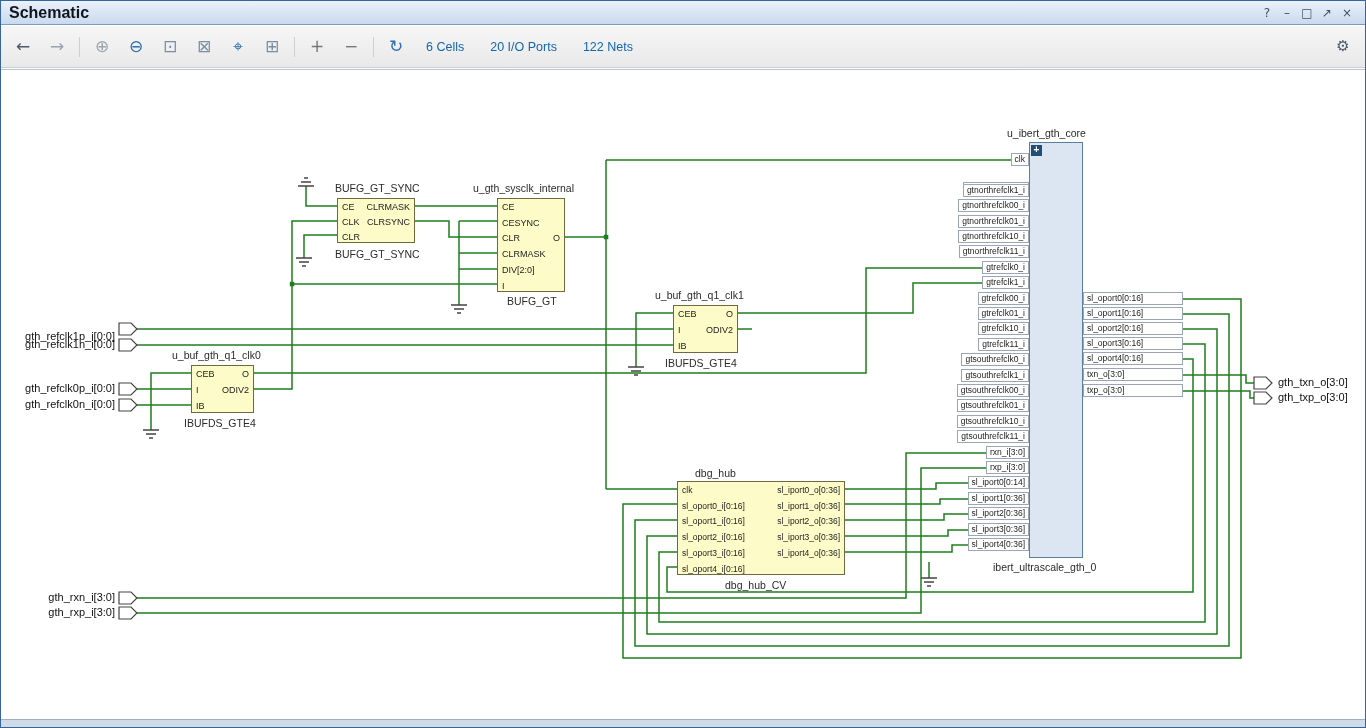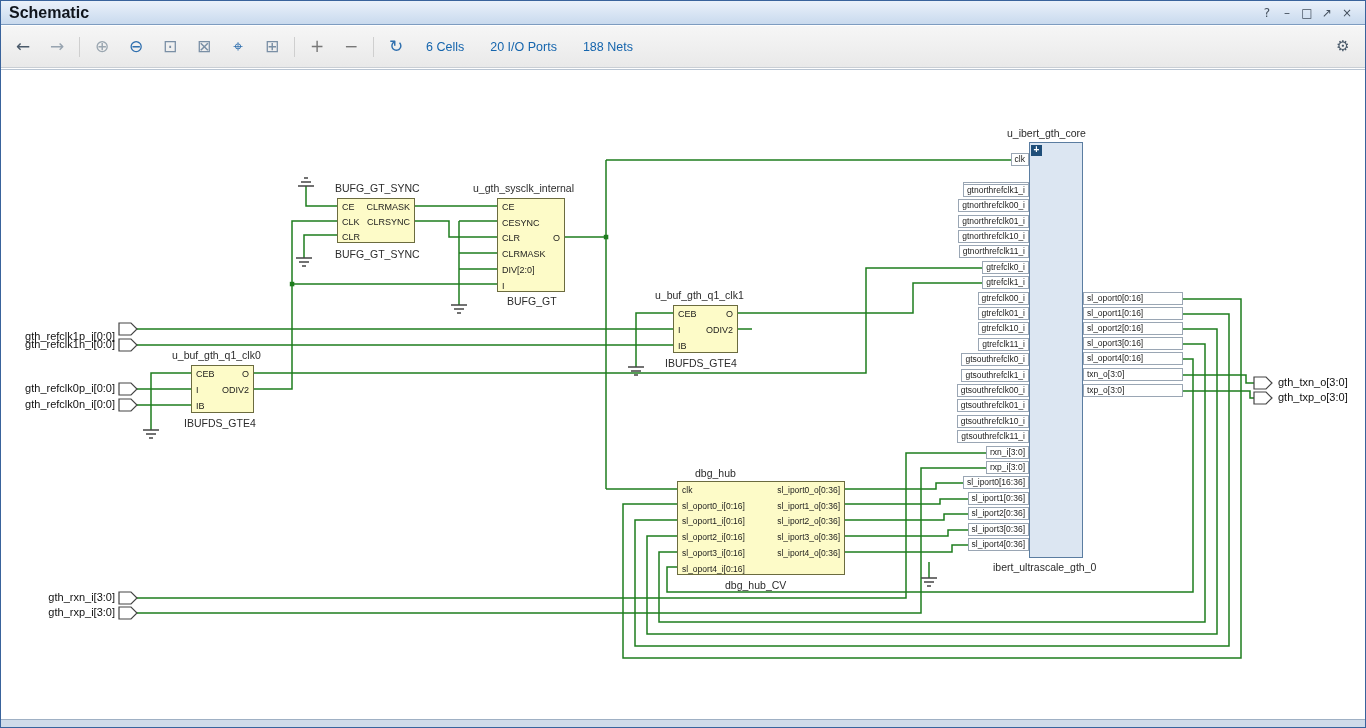--- a/index.html
+++ b/index.html
@@ -60,21 +60,21 @@
     <span class="tbi" style="color:#7a8fa5">⊠</span>
     <span class="tbi" style="color:#2f6fae">⌖</span>
     <span class="tbi" style="color:#7a8fa5">⊞</span>
     <span class="tbsep"></span>
     <span class="tbi" style="color:#777">+</span>
     <span class="tbi" style="color:#777">−</span>
     <span class="tbsep"></span>
     <span class="tbi" style="color:#2f6fae">↻</span>
     <a class="tblink" href="#">6 Cells</a>
     <a class="tblink" href="#">20 I/O Ports</a>
-    <a class="tblink" href="#">188 Nets</a>
+    <a class="tblink" href="#">122 Nets</a>
     <span class="tbspacer"></span>
     <span class="tbi" style="color:#4a5a6a;font-size:15px">⚙</span>
   </div>
 
   <div class="canvas">
 
     <svg class="wires" width="1366" height="652" viewBox="0 0 1366 652">
 
       <polyline class="wire" points="136,259 672,259"></polyline>
       <polyline class="wire" points="136,275 672,275"></polyline>
@@ -212,21 +212,21 @@
     <div class="ilb" style="top:252px">gtrefclk10_i</div>
     <div class="ilb" style="top:268px">gtrefclk11_i</div>
     <div class="ilb" style="top:283px">gtsouthrefclk0_i</div>
     <div class="ilb" style="top:299px">gtsouthrefclk1_i</div>
     <div class="ilb" style="top:314px">gtsouthrefclk00_i</div>
     <div class="ilb" style="top:329px">gtsouthrefclk01_i</div>
     <div class="ilb" style="top:345px">gtsouthrefclk10_i</div>
     <div class="ilb" style="top:360px">gtsouthrefclk11_i</div>
     <div class="ilb" style="top:376px">rxn_i[3:0]</div>
     <div class="ilb" style="top:391px">rxp_i[3:0]</div>
-    <div class="ilb" style="top:406px">sl_iport0[16:36]</div>
+    <div class="ilb" style="top:406px">sl_iport0[0:14]</div>
     <div class="ilb" style="top:422px">sl_iport1[0:36]</div>
     <div class="ilb" style="top:437px">sl_iport2[0:36]</div>
     <div class="ilb" style="top:453px">sl_iport3[0:36]</div>
     <div class="ilb" style="top:468px">sl_iport4[0:36]</div>
 
     <div class="irb" style="top:222px">sl_oport0[0:16]</div>
     <div class="irb" style="top:237px">sl_oport1[0:16]</div>
     <div class="irb" style="top:252px">sl_oport2[0:16]</div>
     <div class="irb" style="top:267px">sl_oport3[0:16]</div>
     <div class="irb" style="top:282px">sl_oport4[0:16]</div>

